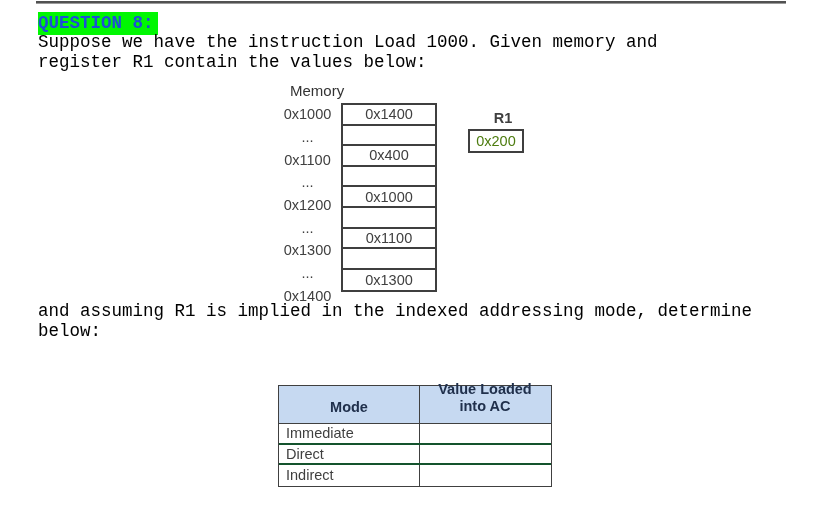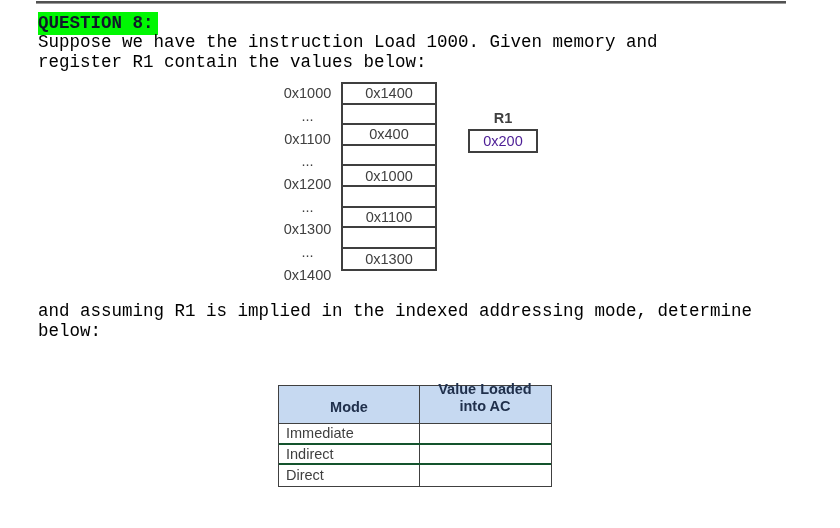--- a/index.html
+++ b/index.html
@@ -24,21 +24,21 @@
     left: 36px; top: 1px;
     width: 750px; height: 3px;
     background: #515151;
     border-bottom: 1px solid #9a9a9a;
   }
   .question-label {
     position: absolute;
     left: 38px; top: 12px;
     display: inline-block;
     background: #00f702;
-    color: #0f172a;
+    color: #1d4ed8;
     font-weight: bold;
     padding: 1px 4px 2px 0px;
   }
   .para1 { position: absolute; left: 38px; top: 32px; }
   .para2 { position: absolute; left: 38px; top: 301px; }
 
   
   .memory { position: absolute; left: 283px; top: 82px; color: #3f3f3f; }
   .memory-title {
     font-size: 15px;
@@ -65,24 +65,24 @@
 
   
   .register { position: absolute; left: 468px; top: 110px; width: 70px; }
   .reg-name {
     text-align: center;
     font-size: 14.5px; font-weight: bold;
     color: #3f3f3f;
     margin-bottom: 3px;
   }
   .reg-box {
-    width: 70px; height: 24px;
+    width: 56px; height: 24px;
     border: 2px solid #3f3f3f;
     display: flex; align-items: center; justify-content: center;
-    font-size: 14.5px; color: #4c1d95;
+    font-size: 14.5px; color: #4d7c0f;
   }
 
   
   .answer-table {
     position: absolute;
     left: 278px; top: 385px;
     width: 274px;
     border: 1.5px solid #404040;
     font-size: 14.5px;
     color: #3f3f3f;
@@ -129,20 +129,21 @@
   <div class="top-rule"></div>
 
   <div class="question-label mono">QUESTION 8:</div>
 
   <div class="para1">
     <div class="mono">Suppose we have the instruction Load 1000. Given memory and</div>
     <div class="mono">register R1 contain the values below:</div>
   </div>
 
   <div class="memory">
+    <div class="memory-title">Memory</div>
     <div class="memory-body">
       <div class="mem-addrs">
         <div class="mem-addr">0x1000</div>
         <div class="mem-addr">...</div>
         <div class="mem-addr">0x1100</div>
         <div class="mem-addr">...</div>
         <div class="mem-addr">0x1200</div>
         <div class="mem-addr">...</div>
         <div class="mem-addr">0x1300</div>
         <div class="mem-addr">...</div>
@@ -178,22 +179,22 @@
       <div class="col-value">
         <div>Value Loaded</div>
         <div>into AC</div>
       </div>
     </div>
     <div class="at-row">
       <div class="col-mode">Immediate</div>
       <div class="col-value"></div>
     </div>
     <div class="at-row">
+      <div class="col-mode">Direct</div>
+      <div class="col-value"></div>
+    </div>
+    <div class="at-row">
       <div class="col-mode">Indirect</div>
       <div class="col-value"></div>
     </div>
-    <div class="at-row">
-      <div class="col-mode">Direct</div>
-      <div class="col-value"></div>
-    </div>
   </div>
 
 </div>
 
 </body></html>

